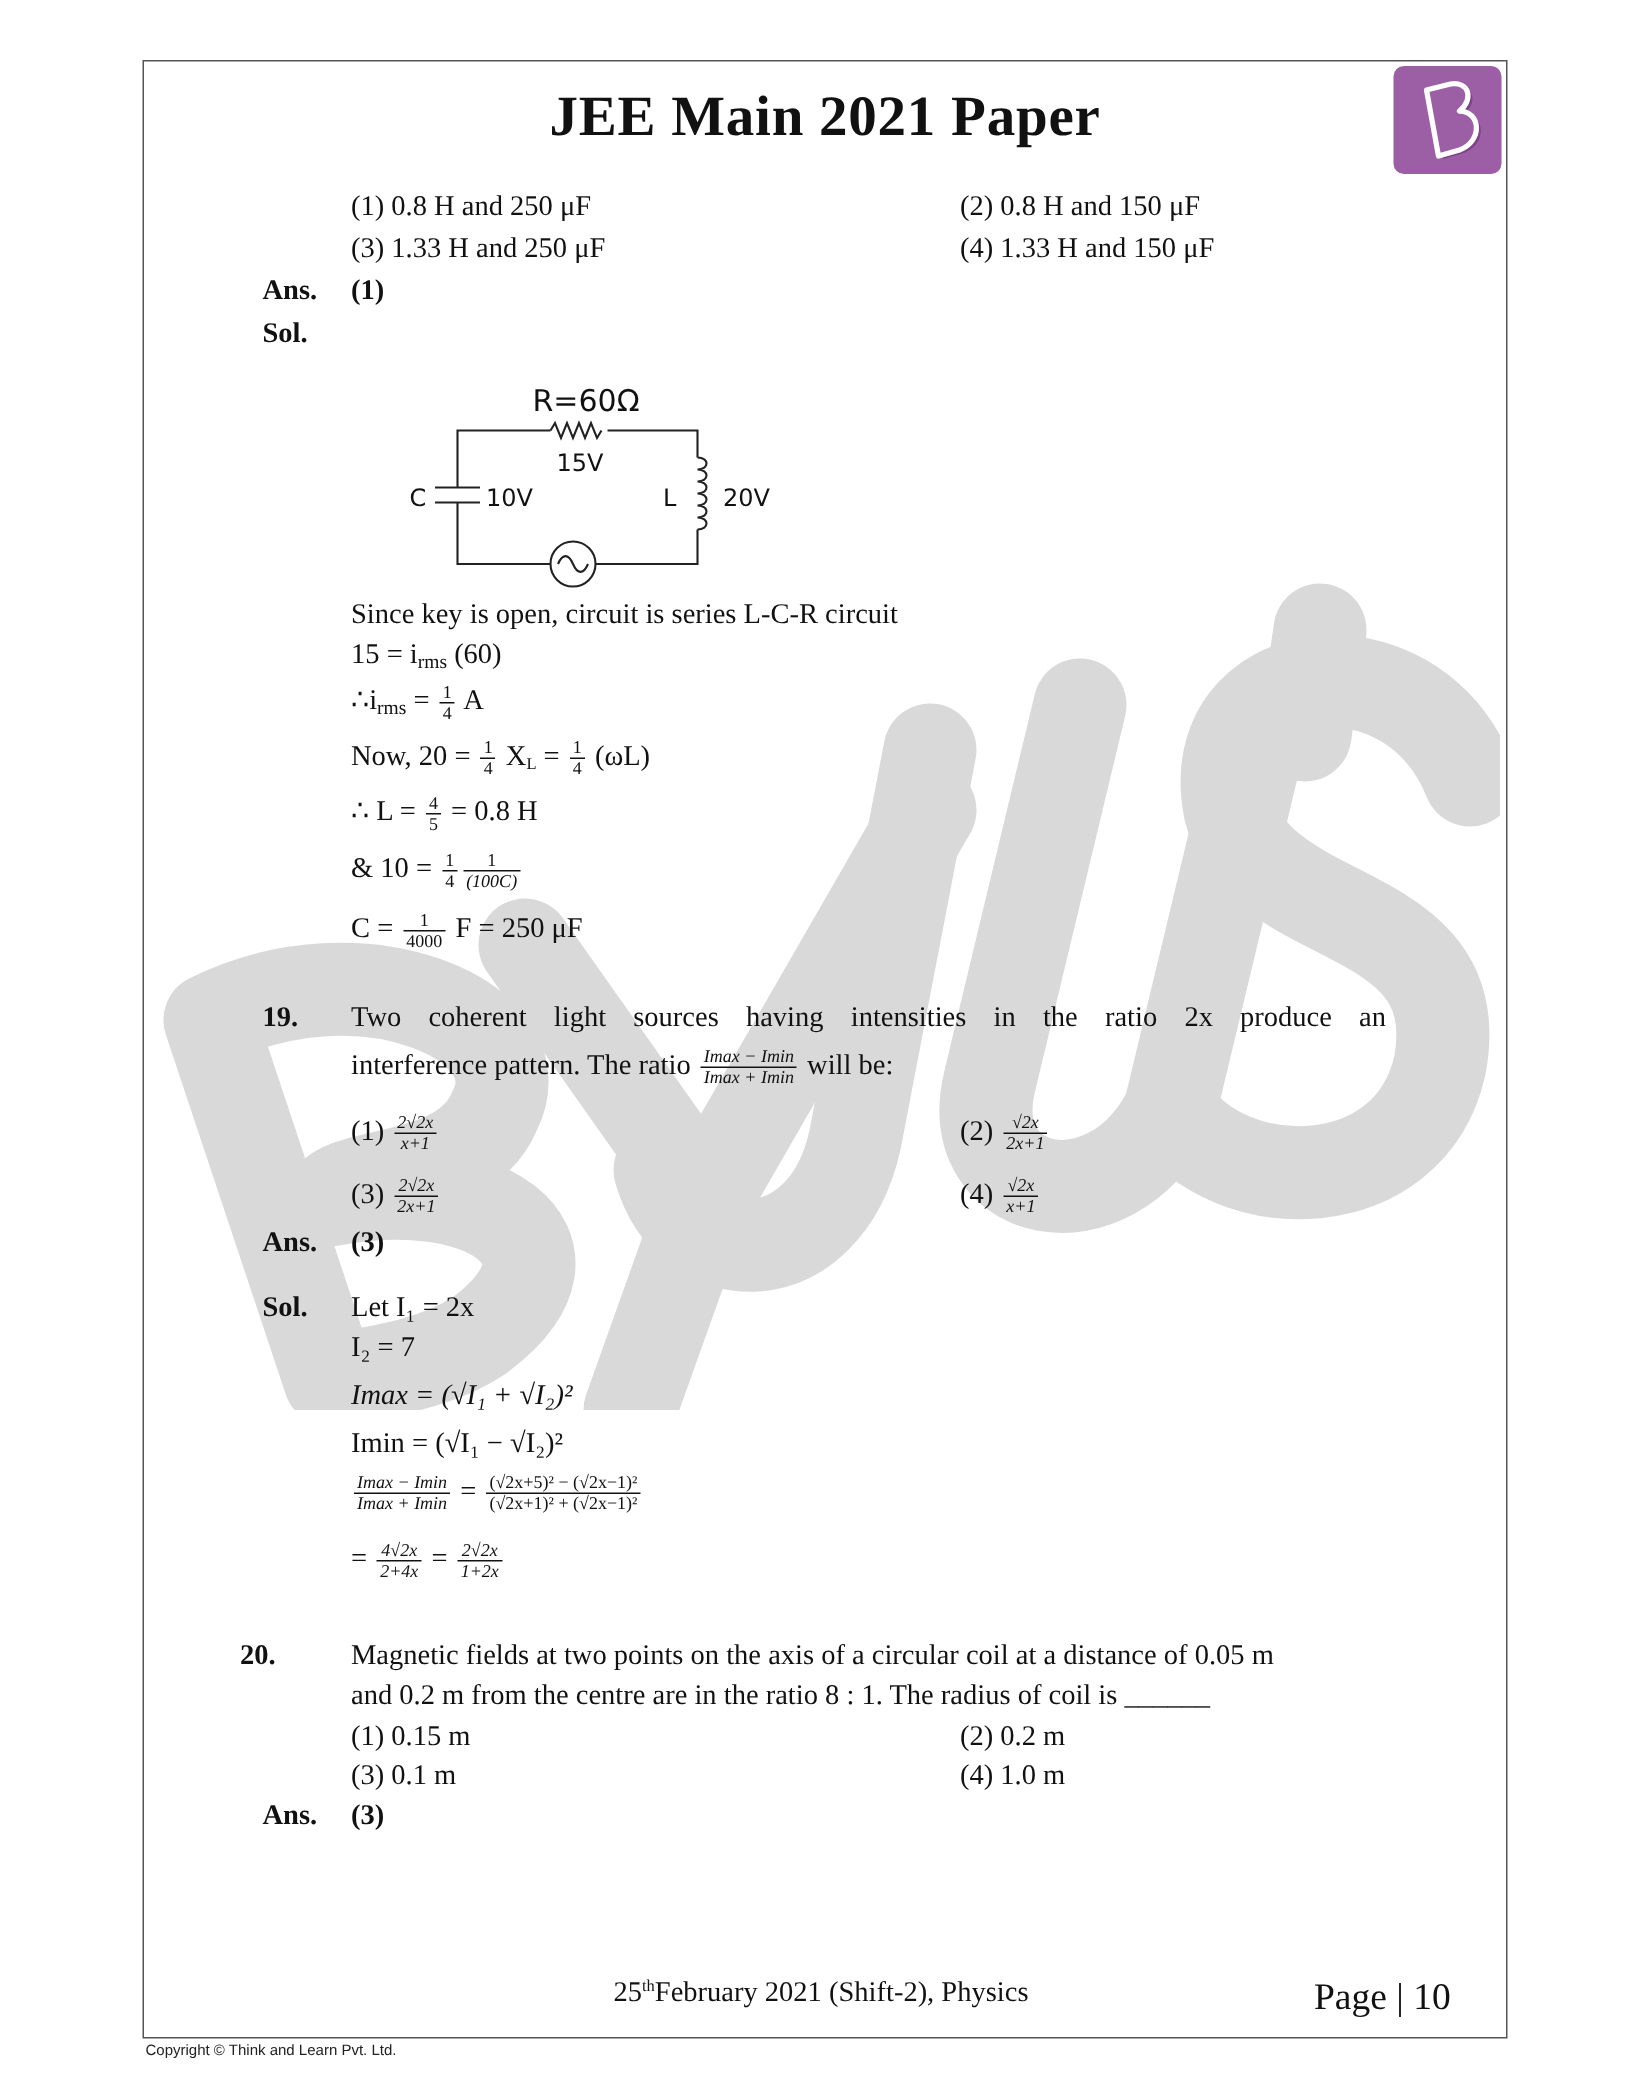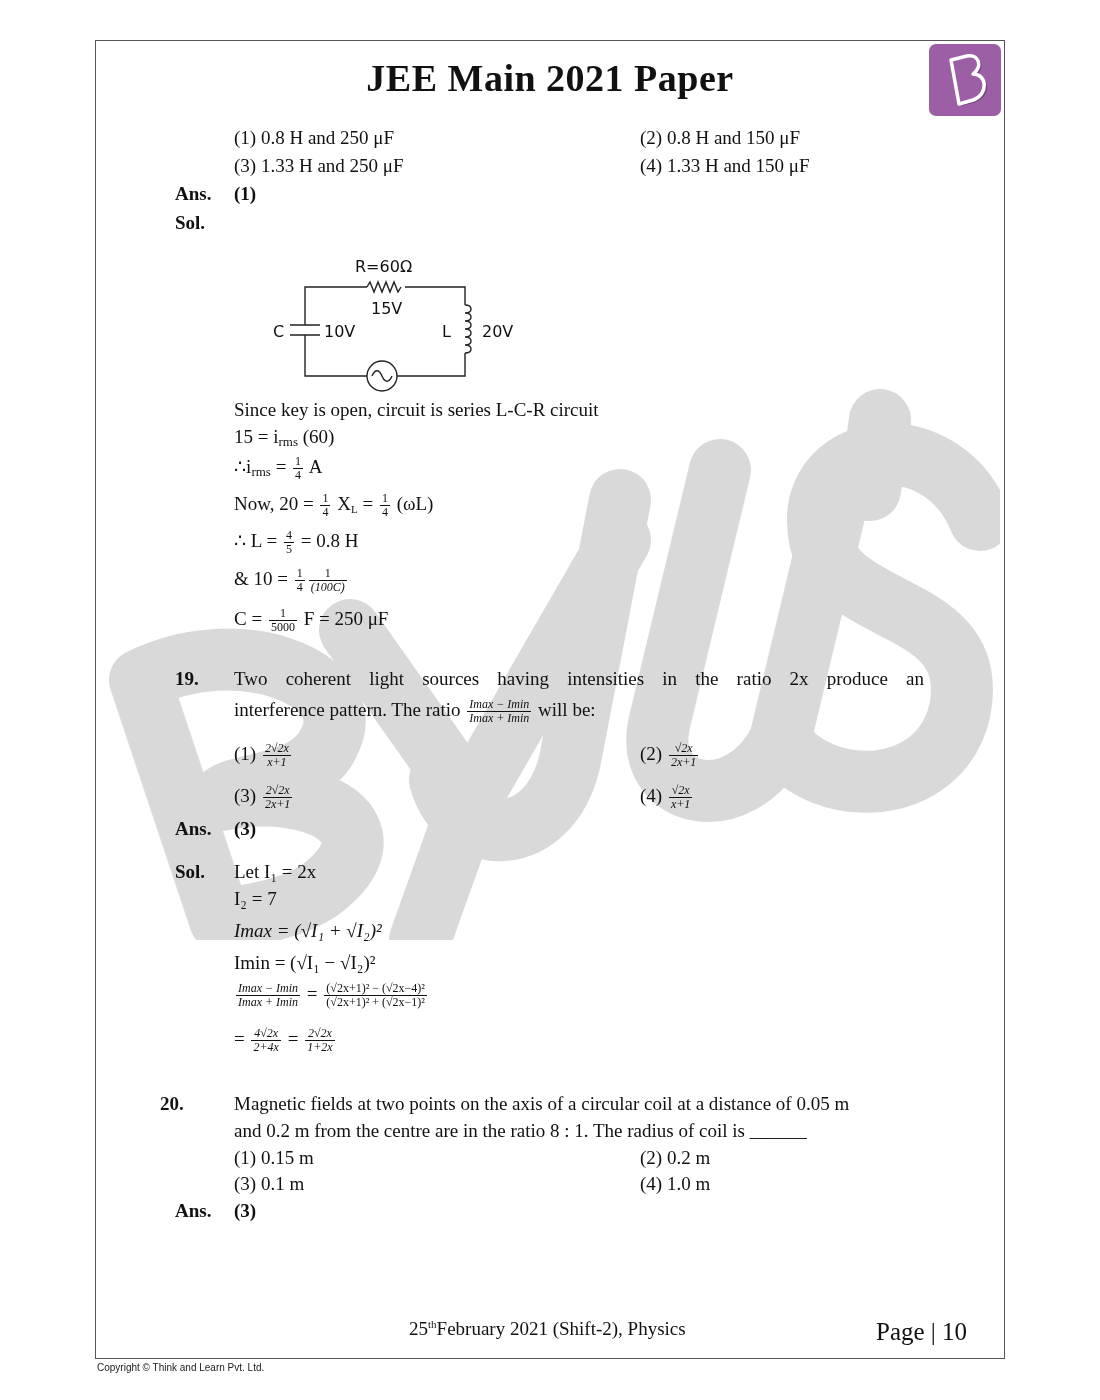--- a/index.html
+++ b/index.html
@@ -66,54 +66,54 @@
       <path d="M107 42 l3 -5 l4 10 l4 -10 l4 10 l4 -10 l4 10 l4 -10 l4 10 l3 -5"></path>
       <path d="M145 42 L205 42 L205 60"></path>
       <path d="M205 60 c8 0 8 8 0 8 c8 0 8 8 0 8 c8 0 8 8 0 8 c8 0 8 8 0 8 c8 0 8 8 0 8 c8 0 8 8 0 8"></path>
       <path d="M205 108 L205 131 L137 131"></path>
       <circle cx="122" cy="131" r="15"></circle>
       <path d="M112 131 c3 -7 7 -7 10 0 c3 7 7 7 10 0"></path>
       <path d="M107 131 L45 131 L45 90"></path>
       <path d="M30 80 L60 80 M30 90 L60 90"></path>
     </g>
   </svg>
-  <div class="t" style="left:95px;top:10px;font-family:'DejaVu Sans',sans-serif;font-size:16px">R=60Ω</div>
+  <div class="t" style="left:95px;top:10px;font-family:'DejaVu Sans',sans-serif;font-size:20px">R=60Ω</div>
   <div class="t" style="left:111px;top:52px;font-family:'DejaVu Sans',sans-serif;font-size:16px">15V</div>
   <div class="t" style="left:13px;top:75px;font-family:'DejaVu Sans',sans-serif;font-size:16px">C</div>
   <div class="t" style="left:64px;top:75px;font-family:'DejaVu Sans',sans-serif;font-size:16px">10V</div>
   <div class="t" style="left:182px;top:75px;font-family:'DejaVu Sans',sans-serif;font-size:16px">L</div>
   <div class="t" style="left:222px;top:75px;font-family:'DejaVu Sans',sans-serif;font-size:16px">20V</div>
 </div>
 
 <div class="t" style="left:234px;top:398px">Since key is open, circuit is series L-C-R circuit</div>
 <div class="t" style="left:234px;top:425px"><span>15 = i</span><sub class="s">rms</sub><span> (60)</span></div>
 <div class="t" style="left:234px;top:455px"><span>∴i</span><sub class="s">rms</sub><span> = </span><span class="frac"><span class="num">1</span><span class="den">4</span></span><span> A</span></div>
 <div class="t" style="left:234px;top:492px"><span>Now, 20 = </span><span class="frac"><span class="num">1</span><span class="den">4</span></span><span> X</span><sub class="s" style="font-size:11px">L</sub><span> = </span><span class="frac"><span class="num">1</span><span class="den">4</span></span><span> (ωL)</span></div>
 <div class="t" style="left:234px;top:529px"><span>∴ L = </span><span class="frac"><span class="num">4</span><span class="den">5</span></span><span> = 0.8 H</span></div>
 <div class="t" style="left:234px;top:567px"><span>&amp; 10 = </span><span class="frac"><span class="num">1</span><span class="den" style="border:0">4</span></span><span class="frac it"><span class="num" style="font-style:normal">1</span><span class="den">(100C)</span></span></div>
-<div class="t" style="left:234px;top:607px"><span>C = </span><span class="frac"><span class="num">1</span><span class="den">5000</span></span><span> F = 250 μF</span></div>
+<div class="t" style="left:234px;top:607px"><span>C = </span><span class="frac"><span class="num">1</span><span class="den">4000</span></span><span> F = 250 μF</span></div>
 
 <div class="t b" style="left:175px;top:667px">19.</div>
 <div class="justify" style="top:667px">Two coherent light sources having intensities in the ratio 2x produce an</div>
 <div class="t" style="left:234px;top:698px"><span>interference pattern. The ratio </span><span class="frac it"><span class="num">Imax − Imin</span><span class="den">Imax + Imin</span></span><span> will be:</span></div>
 
 <div class="t" style="left:234px;top:742px"><span>(1)</span> <span class="frac it"><span class="num">2√2x</span><span class="den">x+1</span></span></div>
 <div class="t" style="left:640px;top:742px"><span>(2)</span> <span class="frac it"><span class="num">√2x</span><span class="den">2x+1</span></span></div>
 <div class="t" style="left:234px;top:784px"><span>(3)</span> <span class="frac it"><span class="num">2√2x</span><span class="den">2x+1</span></span></div>
 <div class="t" style="left:640px;top:784px"><span>(4)</span> <span class="frac it"><span class="num">√2x</span><span class="den">x+1</span></span></div>
 
 <div class="t b" style="left:175px;top:817px">Ans.</div>
 <div class="t b" style="left:234px;top:817px">(3)</div>
 
 <div class="t b" style="left:175px;top:860px">Sol.</div>
 <div class="t" style="left:234px;top:860px">Let I₁ = 2x</div>
 <div class="t" style="left:234px;top:887px">I₂ = 7</div>
 <div class="t it" style="left:234px;top:919px">Imax = (√I₁ + √I₂)²</div>
 <div class="t" style="left:234px;top:951px">Imin = (√I₁ − √I₂)²</div>
-<div class="t" style="left:234px;top:982px"><span class="frac it"><span class="num">Imax − Imin</span><span class="den">Imax + Imin</span></span> = <span class="frac"><span class="num">(√2x+1)² − (√2x−4)²</span><span class="den">(√2x+1)² + (√2x−1)²</span></span></div>
+<div class="t" style="left:234px;top:982px"><span class="frac it"><span class="num">Imax − Imin</span><span class="den">Imax + Imin</span></span> = <span class="frac"><span class="num">(√2x+5)² − (√2x−1)²</span><span class="den">(√2x+1)² + (√2x−1)²</span></span></div>
 <div class="t" style="left:234px;top:1027px">= <span class="frac it"><span class="num">4√2x</span><span class="den">2+4x</span></span> = <span class="frac it"><span class="num">2√2x</span><span class="den">1+2x</span></span></div>
 
 <div class="t b" style="left:160px;top:1092px">20.</div>
 <div class="t" style="left:234px;top:1092px">Magnetic fields at two points on the axis of a circular coil at a distance of 0.05 m</div>
 <div class="t" style="left:234px;top:1119px">and 0.2 m from the centre are in the ratio 8 : 1. The radius of coil is ______</div>
 <div class="t" style="left:234px;top:1146px">(1) 0.15 m</div>
 <div class="t" style="left:640px;top:1146px">(2) 0.2 m</div>
 <div class="t" style="left:234px;top:1172px">(3) 0.1 m</div>
 <div class="t" style="left:640px;top:1172px">(4) 1.0 m</div>
 <div class="t b" style="left:175px;top:1199px">Ans.</div>

